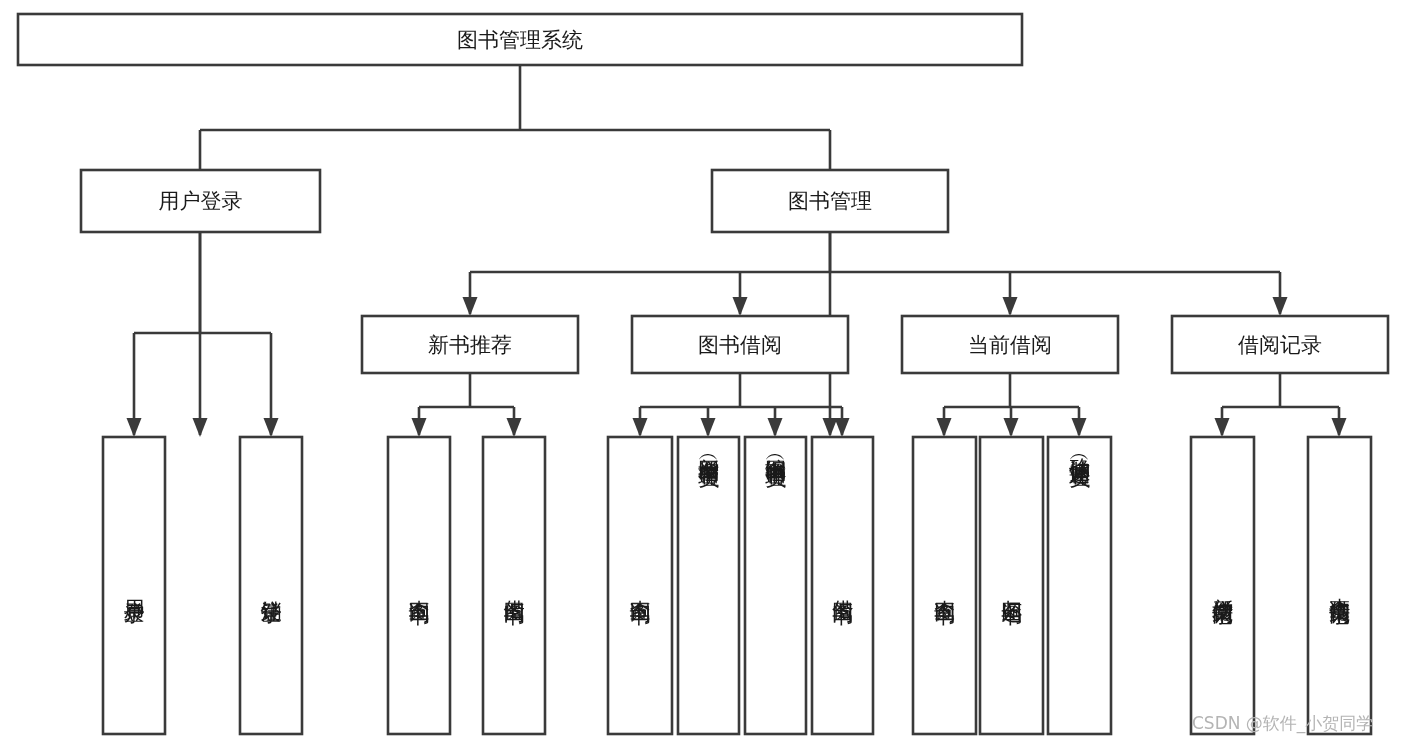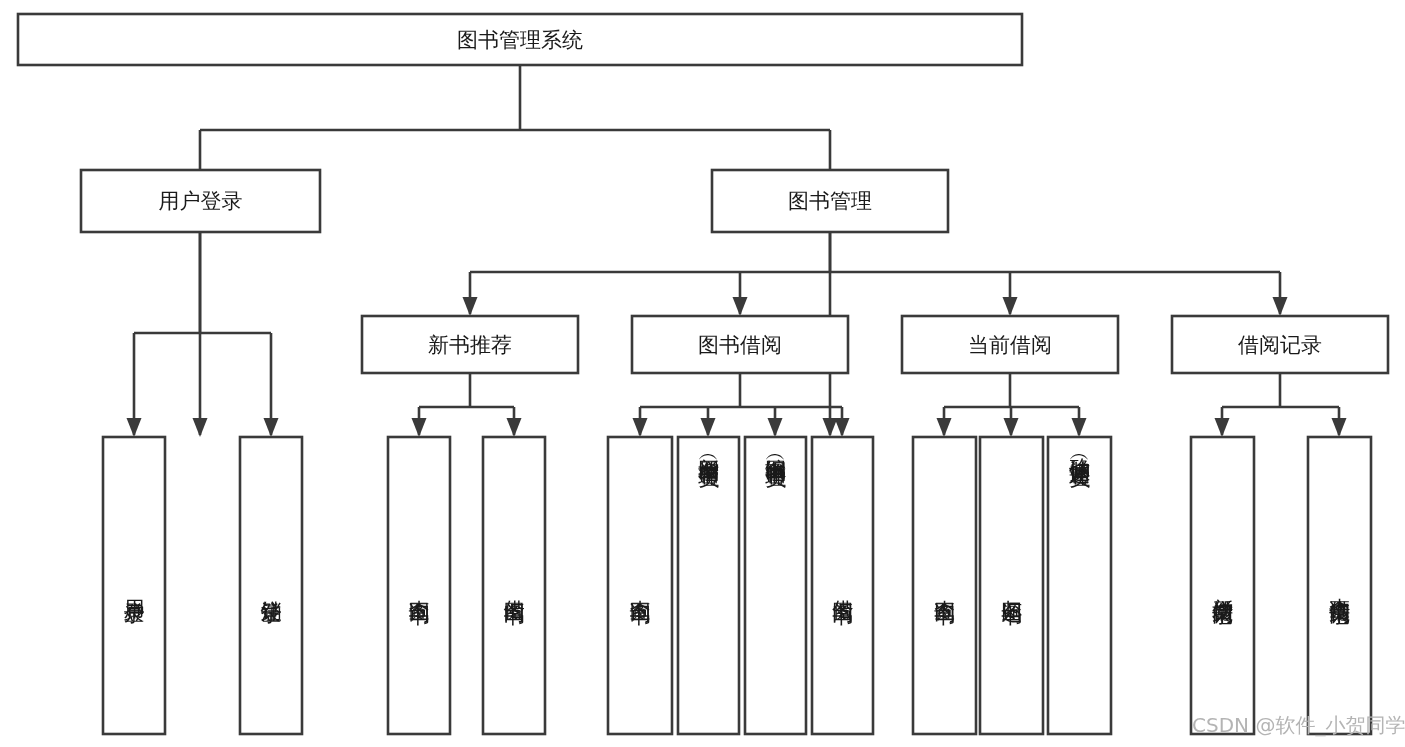--- a/index.html
+++ b/index.html
@@ -59,21 +59,21 @@
     line-height: 1.08;
     color: #1a1a1a;
     letter-spacing: 1.5px;
     text-align: center;
     white-space: nowrap;
     pointer-events: none;
   }
   .watermark {
     position: absolute;
     font-family: "DejaVu Sans", "Liberation Sans", sans-serif;
-    font-size: 20px;
+    font-size: 17px;
     color: #b4b4b4;
     white-space: nowrap;
     left: 1192px;
     top: 712px;
   }
 </style>
 </head>
 <body>
 
 <div id="diagram-root">

